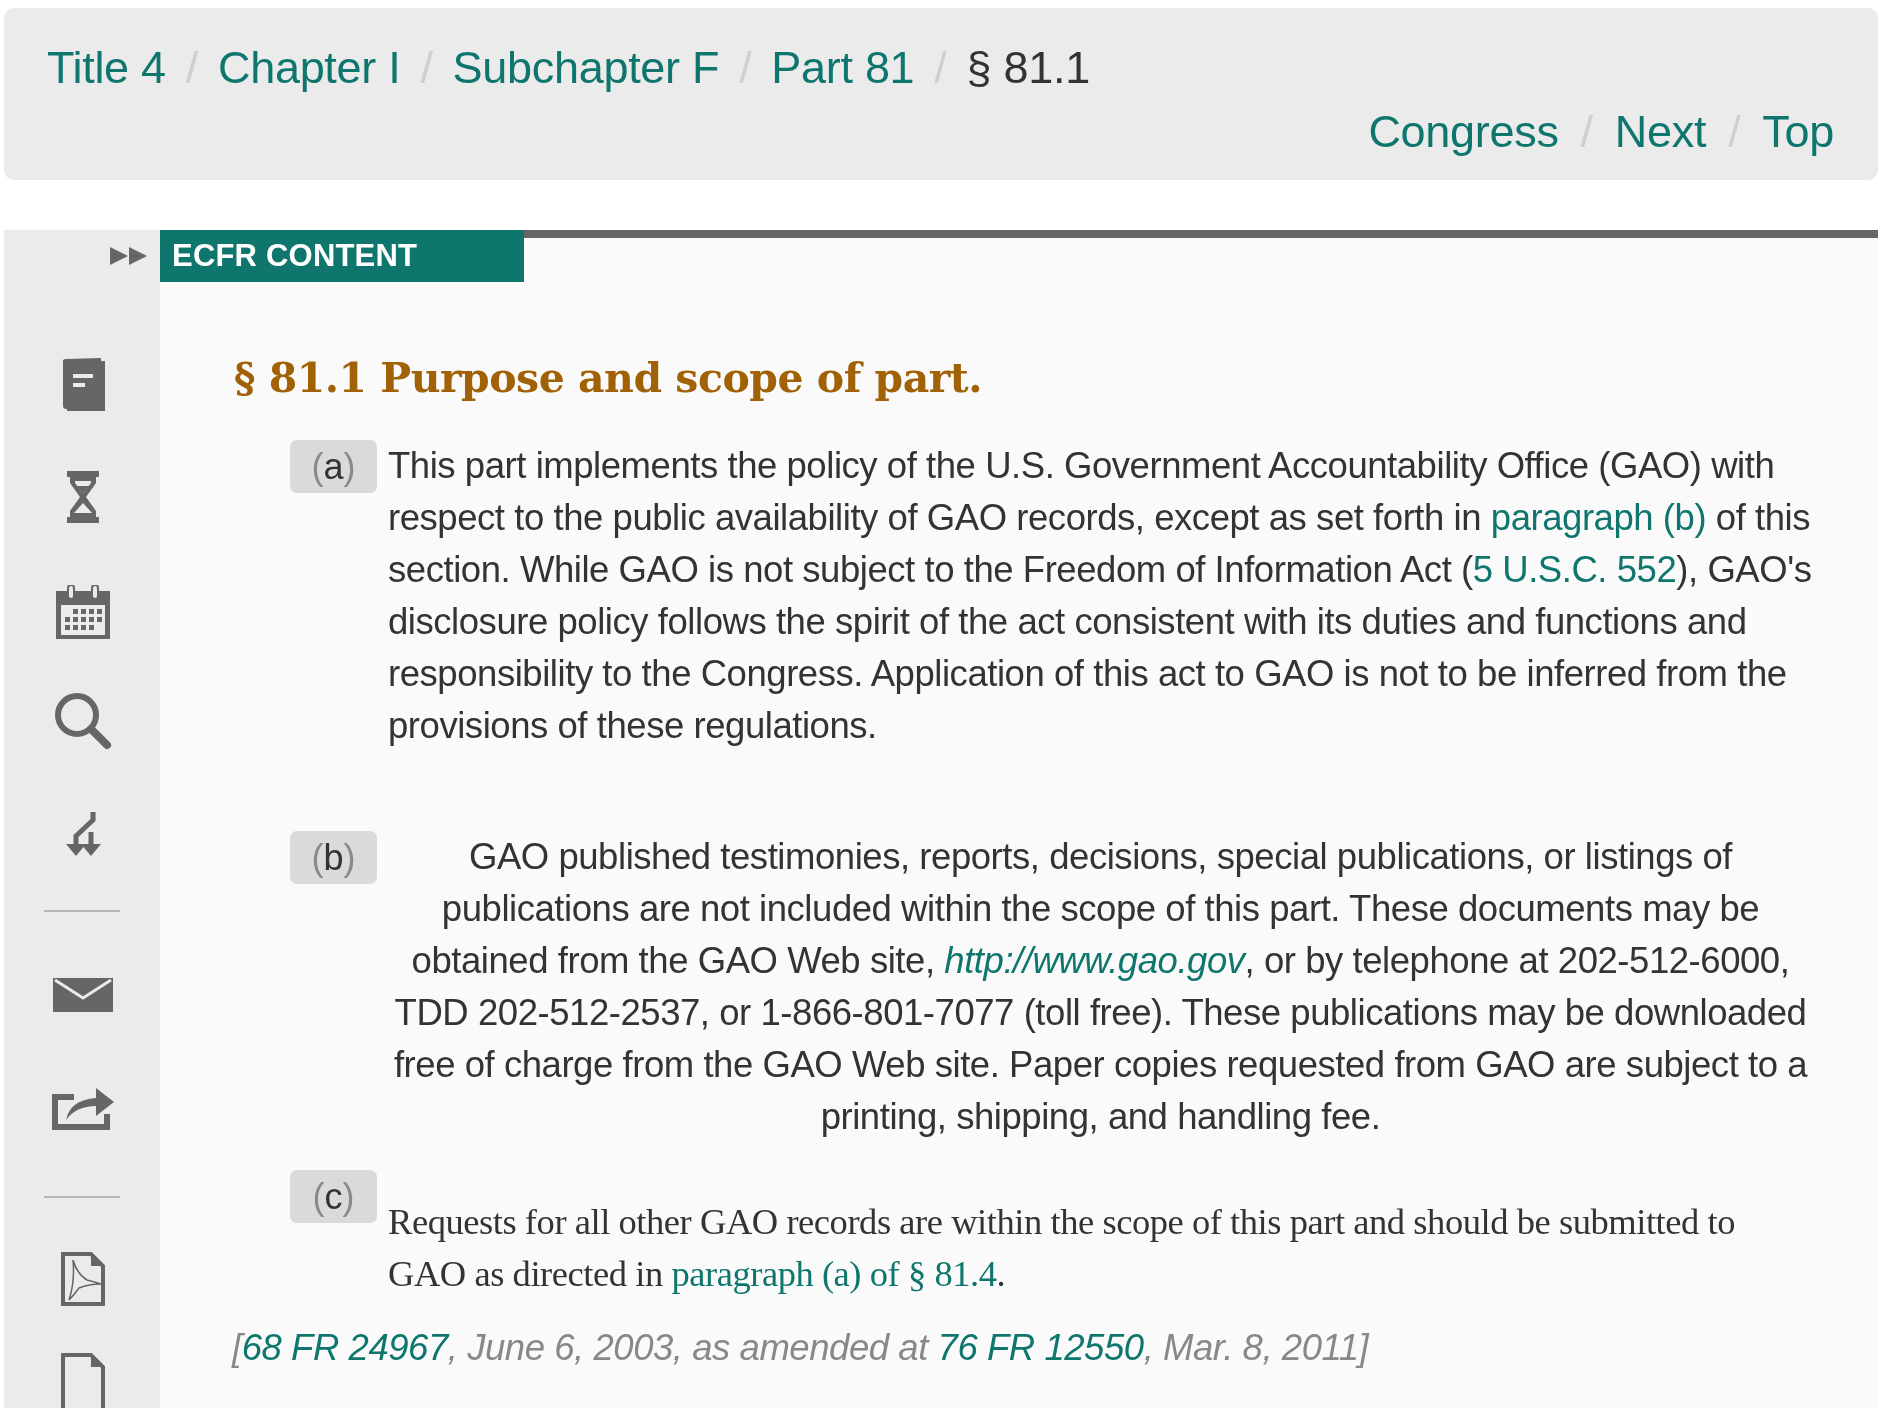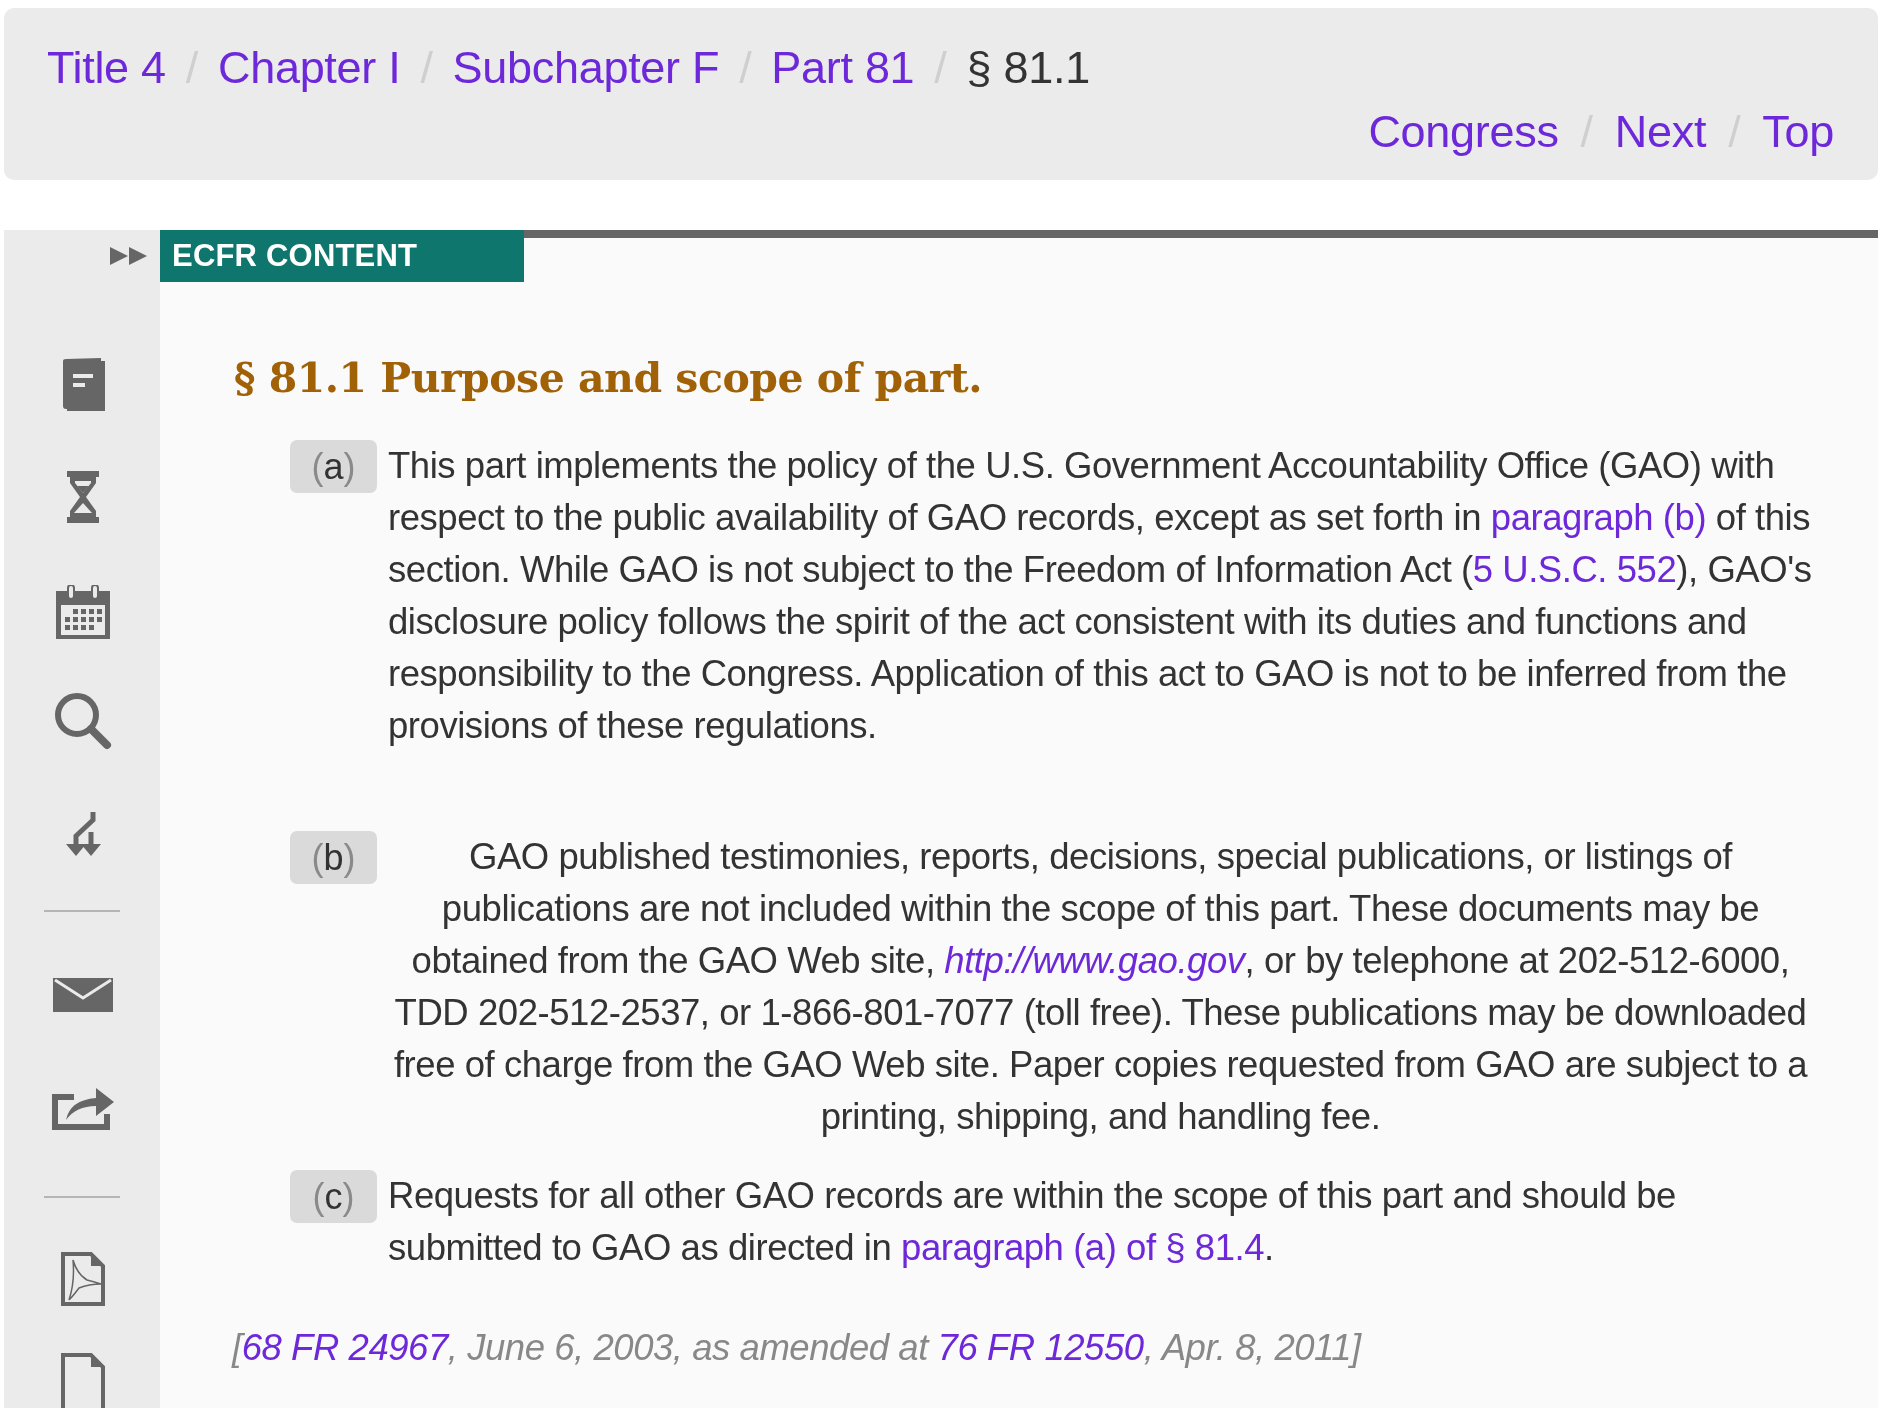--- a/index.html
+++ b/index.html
@@ -2,21 +2,21 @@
 <html><head>
 <meta charset="utf-8">
 <style>
   html, body { margin:0; padding:0; }
   body {
     width:1884px; height:1408px; overflow:hidden; position:relative;
     background:#ffffff;
     font-family:"Liberation Sans", sans-serif;
     color:#333333;
   }
-  a { color:#6d28d9; text-decoration:none; }
+  a { color:#0f766e; text-decoration:none; }
   .topbar {
     position:absolute; left:4px; top:8px; width:1874px; height:172px;
     background:#ebebeb; border-radius:10px;
   }
   .breadcrumb {
     position:absolute; left:43px; top:28px; font-size:45px; line-height:64px;
     white-space:nowrap; letter-spacing:-0.3px;
   }
   .breadcrumb .sep { color:#cfcfcf; margin:0 20px; }
   .breadcrumb .current { color:#333; }
@@ -188,19 +188,19 @@
 <div class="para" style="top:440px;">
   <span>This part implements the policy of the U.S. Government Accountability Office (GAO) with respect to the public availability of GAO records, except as set forth in </span><a href="#">paragraph (b)</a><span> of this section. While GAO is not subject to the Freedom of Information Act (</span><a href="#">5 U.S.C. 552</a><span>), GAO's disclosure policy follows the spirit of the act consistent with its duties and functions and responsibility to the Congress. Application of this act to GAO is not to be inferred from the provisions of these regulations.</span>
 </div>
 
 <div class="plabel" style="top:831px;"><span class="paren">(</span><span>b</span><span class="paren">)</span></div>
 <div class="para" style="top:831px;text-align:center;">
   <span>GAO published testimonies, reports, decisions, special publications, or listings of publications are not included within the scope of this part. These documents may be obtained from the GAO Web site, </span><a href="#" style="font-style:italic;">http://www.gao.gov</a><span>, or by telephone at 202-512-6000, TDD 202-512-2537, or 1-866-801-7077 (toll free). These publications may be downloaded free of charge from the GAO Web site. Paper copies requested from GAO are subject to a printing, shipping, and handling fee.</span>
 </div>
 
 <div class="plabel" style="top:1170px;"><span class="paren">(</span><span>c</span><span class="paren">)</span></div>
-<div class="para" style="top:1170px;">
+<div class="para" style="top:1196px;font-family:Liberation Serif, serif;">
   <span>Requests for all other GAO records are within the scope of this part and should be submitted to GAO as directed in </span><a href="#">paragraph (a) of § 81.4</a><span>.</span>
 </div>
 
 <div class="citation">
-  <span>[</span><a href="#">68 FR 24967</a><span>, June 6, 2003, as amended at </span><a href="#">76 FR 12550</a><span>, Apr. 8, 2011]</span>
+  <span>[</span><a href="#">68 FR 24967</a><span>, June 6, 2003, as amended at </span><a href="#">76 FR 12550</a><span>, Mar. 8, 2011]</span>
 </div>
 
 </body></html>

